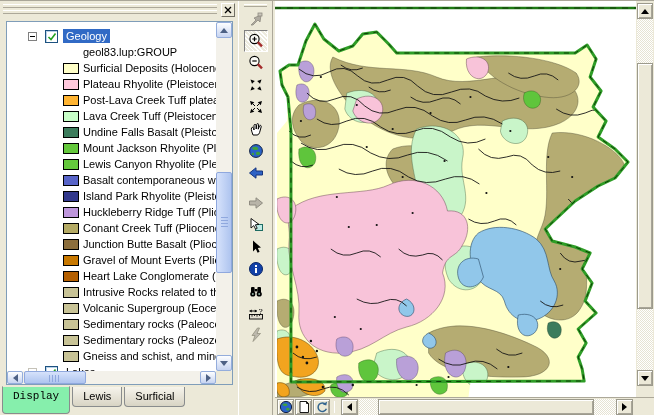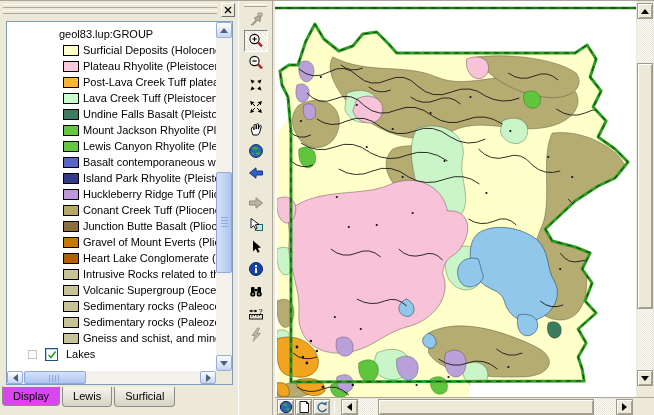--- a/index.html
+++ b/index.html
@@ -14,21 +14,21 @@
   .toc-box{position:absolute;left:6px;top:20px;width:227px;height:364px;background:#FFF;border:1px solid #7F9DB9;}
   .toc-content{position:absolute;left:0;top:0;right:16px;bottom:13px;overflow:hidden;padding-top:5px;}
   .layer-row{height:18px;display:flex;align-items:center;}
   .expand-box{width:9px;height:9px;margin-left:21px;border:1px solid #808080;background:#FFF;position:relative;flex:none;}
   .expand-box .minus{position:absolute;left:1px;top:3px;width:5px;height:1px;background:#000;}
   .expand-box.ghost{border-color:#C5C2B8;}
   .checkbox{width:13px;height:13px;margin-left:8px;border:1px solid #1D5280;background:#FFF;position:relative;flex:none;box-shadow:inset 1px 1px 0 #B9D2E8;}
   .checkbox svg{position:absolute;left:1px;top:1px;}
   .layer-name{margin-left:5px;padding:1px 3px;white-space:nowrap;}
   .layer-name.selected{background:#316AC5;color:#FFF;}
-  .field-row{height:15px;line-height:15px;padding-left:52px;white-space:nowrap;}
+  .field-row{height:15px;line-height:15px;padding-left:76px;white-space:nowrap;}
   .legend-row{height:16px;display:flex;align-items:center;white-space:nowrap;}
   .swatch{width:16px;height:11px;margin-left:56px;border:1px solid #000;flex:none;}
   .legend-label{margin-left:4px;}
   
   .xp-vscroll{position:absolute;top:0;right:0;bottom:13px;width:16px;background:#F3F1EA;}
   .xp-btn{position:absolute;left:0;width:16px;height:16px;background:linear-gradient(#FDFEFF,#C7D4F1);border:1px solid #94ADDC;border-radius:2px;display:flex;align-items:center;justify-content:center;}
   .xp-vthumb{position:absolute;left:0;top:150px;width:16px;height:101px;background:linear-gradient(90deg,#D6E2FB,#AEC4EF);border:1px solid #8FA8DE;border-radius:2px;}
   .xp-vthumb:after{content:"";position:absolute;left:4px;top:44px;width:7px;height:12px;background:repeating-linear-gradient(#8FA8DE 0 1px,transparent 1px 3px);}
   .xp-hscroll{position:absolute;left:0;bottom:0;right:16px;height:13px;background:#F3F1EA;}
   .xp-hthumb{position:absolute;left:17px;top:0;width:62px;height:13px;background:linear-gradient(#D6E2FB,#AEC4EF);border:1px solid #8FA8DE;border-radius:2px;}
@@ -39,21 +39,21 @@
   .tri.down{border-left:4px solid transparent;border-right:4px solid transparent;border-top:5px solid #4D6185;}
   .tri.left{border-top:4px solid transparent;border-bottom:4px solid transparent;border-right:5px solid #4D6185;}
   .tri.right{border-top:4px solid transparent;border-bottom:4px solid transparent;border-left:5px solid #4D6185;}
   .ctri.up{border-left:4px solid transparent;border-right:4px solid transparent;border-bottom:5px solid #000;}
   .ctri.down{border-left:4px solid transparent;border-right:4px solid transparent;border-top:5px solid #000;}
   .ctri.left{border-top:4px solid transparent;border-bottom:4px solid transparent;border-right:5px solid #000;}
   .ctri.right{border-top:4px solid transparent;border-bottom:4px solid transparent;border-left:5px solid #000;}
   
   .toc-tabs{position:absolute;left:2px;top:386px;height:22px;display:flex;align-items:flex-start;}
   .tab{height:20px;padding:3px 10px 0 10px;border:1px solid #898C8D;border-top:none;border-radius:0 0 4px 4px;background:linear-gradient(#F6F4EC,#D8D4C4);margin-right:2px;white-space:nowrap;}
-  .tab.active{height:20px;background:#d946ef;border-top:1px solid #ECE9D8;margin-top:-1px;z-index:2;}
+  .tab.active{height:28px;background:#86efac;border-top:1px solid #ECE9D8;margin-top:-1px;z-index:2;font-family:Liberation Mono, monospace;}
 
   
   .vtoolbar{position:absolute;left:238px;top:0;width:34px;height:415px;background:#ECE9D8;border-left:1px solid #FFF;}
   .tgrip{margin:3px 5px 1px 5px;height:3px;border-top:1px solid #FFF;border-bottom:1px solid #ACA899;}
   .tbtn{width:24px;height:22px;margin:0 auto;display:flex;align-items:center;justify-content:center;border:1px solid transparent;}
   .tbtn.active{border-color:#808080 #FFF #FFF #808080;background:repeating-linear-gradient(45deg,#FFF 0 1px,#EDEBDE 1px 3px);}
   .tbtn.gap{margin-top:8px;}
 
   
   .map-area{position:absolute;left:272px;top:0;right:0;height:415px;background:#ECE9D8;border-left:1px solid #ACA899;}
@@ -79,20 +79,31 @@
     <div class="dock-grip"></div>
     <div class="dock-grip dock-grip2"></div>
     <div class="toc-close">
       <svg width="8" height="8">
           <path d="M1,1 L7,7 M7,1 L1,7" stroke="#000" stroke-width="1.3"></path>
         </svg>
     </div>
 
     <div class="toc-box">
       <div class="toc-content">
+        <div class="layer-row">
+          <div class="expand-box">
+              <div class="minus"></div>
+            </div>
+          <div class="checkbox">
+            <svg width="10" height="10">
+                <path d="M1.5,5 L4,7.5 L8.5,1.5" stroke="#21A121" stroke-width="1.6" fill="none"></path>
+              </svg>
+          </div>
+          <span class="layer-name selected">Geology</span>
+        </div>
         <div class="field-row">geol83.lup:GROUP</div>
         <div id="legend-rows">
             <div class="legend-row">
               <div class="swatch" style="background: rgb(255, 255, 200);"></div>
               <span class="legend-label">Surficial Deposits (Holocene</span>
             </div>
             <div class="legend-row">
               <div class="swatch" style="background: rgb(255, 200, 220);"></div>
               <span class="legend-label">Plateau Rhyolite (Pleistocen</span>
             </div>

